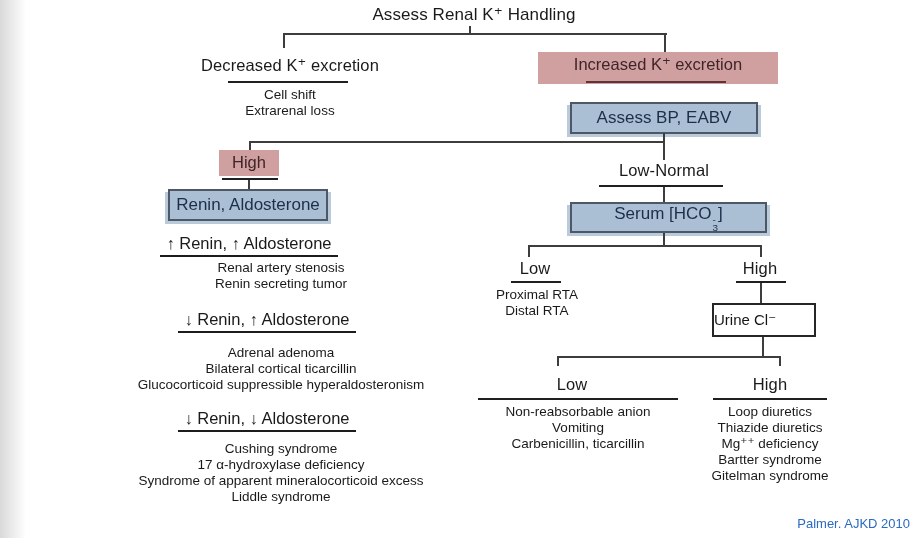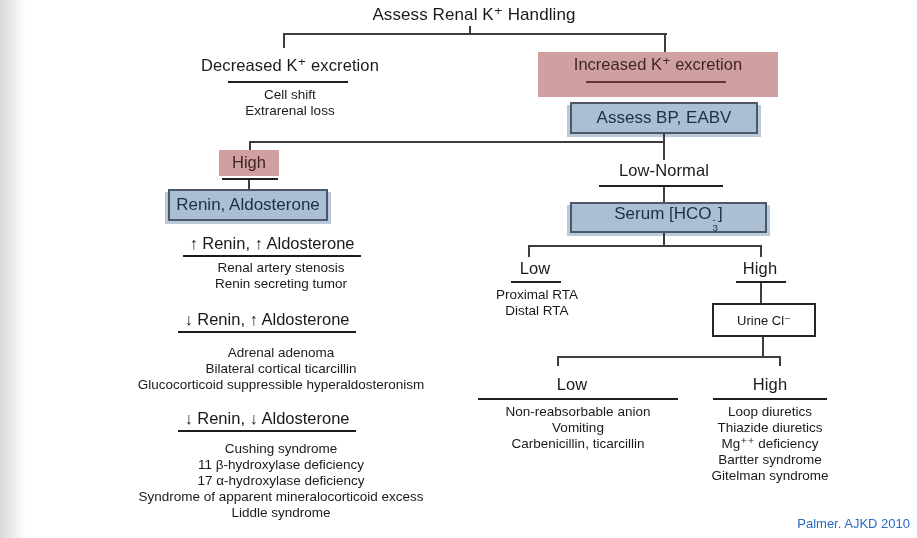--- a/index.html
+++ b/index.html
@@ -25,22 +25,22 @@
     color:#1e2d49; display:flex; align-items:center; justify-content:center;
     font-size:17px; box-sizing:border-box; white-space:nowrap;
   }
   .pinkbox {
     position:absolute; background:#d0a0a1; color:#3e2527;
     display:flex; align-items:flex-start; justify-content:center;
     font-size:16.5px; box-sizing:border-box; white-space:nowrap;
   }
   .whitebox {
     position:absolute; background:#ffffff; border:2px solid #262626;
-    display:flex; align-items:center; justify-content:center;
-    font-size:13px; box-sizing:border-box; color:#161616; white-space:nowrap;
+    display:flex; align-items:center; 
+    font-size:15px; box-sizing:border-box; color:#161616; white-space:nowrap;
   }
   .pink-ul { position:absolute; height:2px; background:#5d3538; }
   .hco-stack {
     display:inline-flex; flex-direction:column; align-items:flex-start;
     font-size:0.58em; line-height:0.78; vertical-align:-0.42em;
     margin-left:1px;
   }
   #edge-gradient {
     position:absolute; left:0; top:0; width:26px; height:538px;
     background:linear-gradient(to right,#d9d9d9,#ffffff);
@@ -61,21 +61,21 @@
   <div class="line" style="left:283px; top:33px; width:2px; height:15px;"></div>
   <div class="line" style="left:664px; top:33px; width:2px; height:20px;"></div>
 
   <div class="abs ctr lbl" style="left:180px; top:56px; width:220px;">Decreased K⁺ excretion</div>
   <div class="ul" style="left:228px; top:81px; width:120px;"></div>
   <div class="abs ctr items" style="left:180px; top:87px; width:220px;">
     <div>Cell shift</div>
     <div>Extrarenal loss</div>
   </div>
 
-  <div class="pinkbox" style="left:538px; top:52px; width:240px; height:45px; padding-top:3px;">
+  <div class="pinkbox" style="left:538px; top:52px; width:240px; height:32px; padding-top:3px;">
     <span>Increased K⁺ excretion</span>
   </div>
   <div class="pink-ul" style="left:586px; top:81px; width:140px;"></div>
 
   <div class="bluebox" style="left:570px; top:102px; width:188px; height:32px;">
     <span>Assess BP, EABV</span>
   </div>
 
   <div class="line" style="left:663px; top:133px; width:2px; height:27px;"></div>
   <div class="line" style="left:249px; top:141px; width:416px; height:2px;"></div>
@@ -84,21 +84,21 @@
   <div class="pinkbox" style="left:219px; top:150px; width:60px; height:26px; padding-top:3px;">
     <span>High</span>
   </div>
   <div class="ul" style="left:222px; top:178px; width:56px;"></div>
   <div class="line" style="left:248px; top:180px; width:2px; height:9px;"></div>
 
   <div class="bluebox" style="left:168px; top:189px; width:160px; height:32px;">
     <span>Renin, Aldosterone</span>
   </div>
 
-  <div class="abs ctr heading" style="left:122px; top:234px; width:300px;">
+  <div class="abs ctr heading" style="left:99px; top:234px; width:300px;">
     <span>↑ Renin, ↑ Aldosterone</span>
   </div>
   <div class="abs ctr items" style="left:131px; top:260px; width:300px;">
     <div>Renal artery stenosis</div>
     <div>Renin secreting tumor</div>
   </div>
 
   <div class="abs ctr heading" style="left:117px; top:310px; width:300px;">
     <span>↓ Renin, ↑ Aldosterone</span>
   </div>
@@ -106,21 +106,20 @@
     <div>Adrenal adenoma</div>
     <div>Bilateral cortical ticarcillin</div>
     <div>Glucocorticoid suppressible hyperaldosteronism</div>
   </div>
 
   <div class="abs ctr heading" style="left:117px; top:409px; width:300px;">
     <span>↓ Renin, ↓ Aldosterone</span>
   </div>
   <div class="abs ctr items" style="left:131px; top:441px; width:300px;">
     <div>Cushing syndrome</div>
-    <div>11 β-hydroxylase deficiency</div>
     <div>17 α-hydroxylase deficiency</div>
     <div>Syndrome of apparent mineralocorticoid excess</div>
     <div>Liddle syndrome</div>
   </div>
 
   <div class="abs ctr lbl" style="left:591px; top:161px; width:146px;">Low-Normal</div>
   <div class="ul" style="left:599px; top:185px; width:124px;"></div>
   <div class="line" style="left:663px; top:187px; width:2px; height:16px;"></div>
 
   <div class="bluebox" style="left:570px; top:202px; width:197px; height:31px;">

